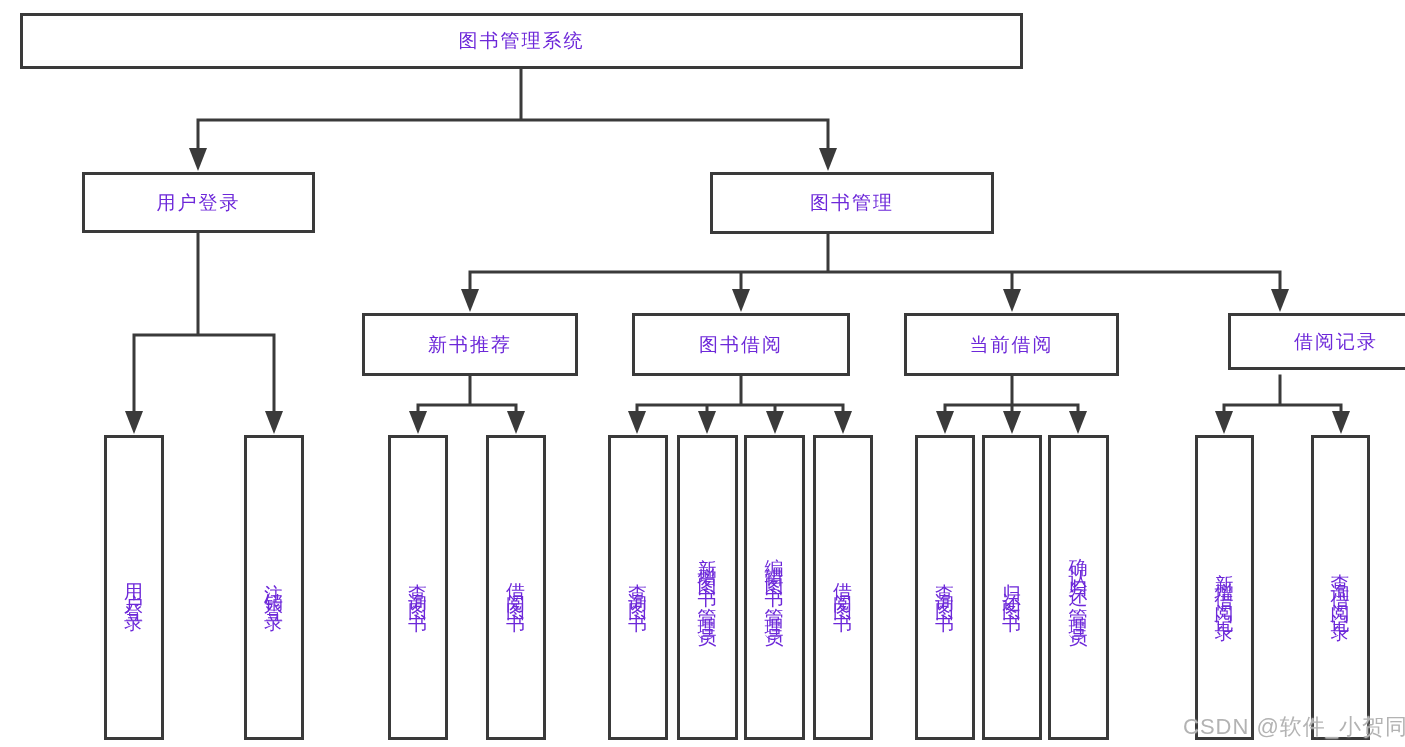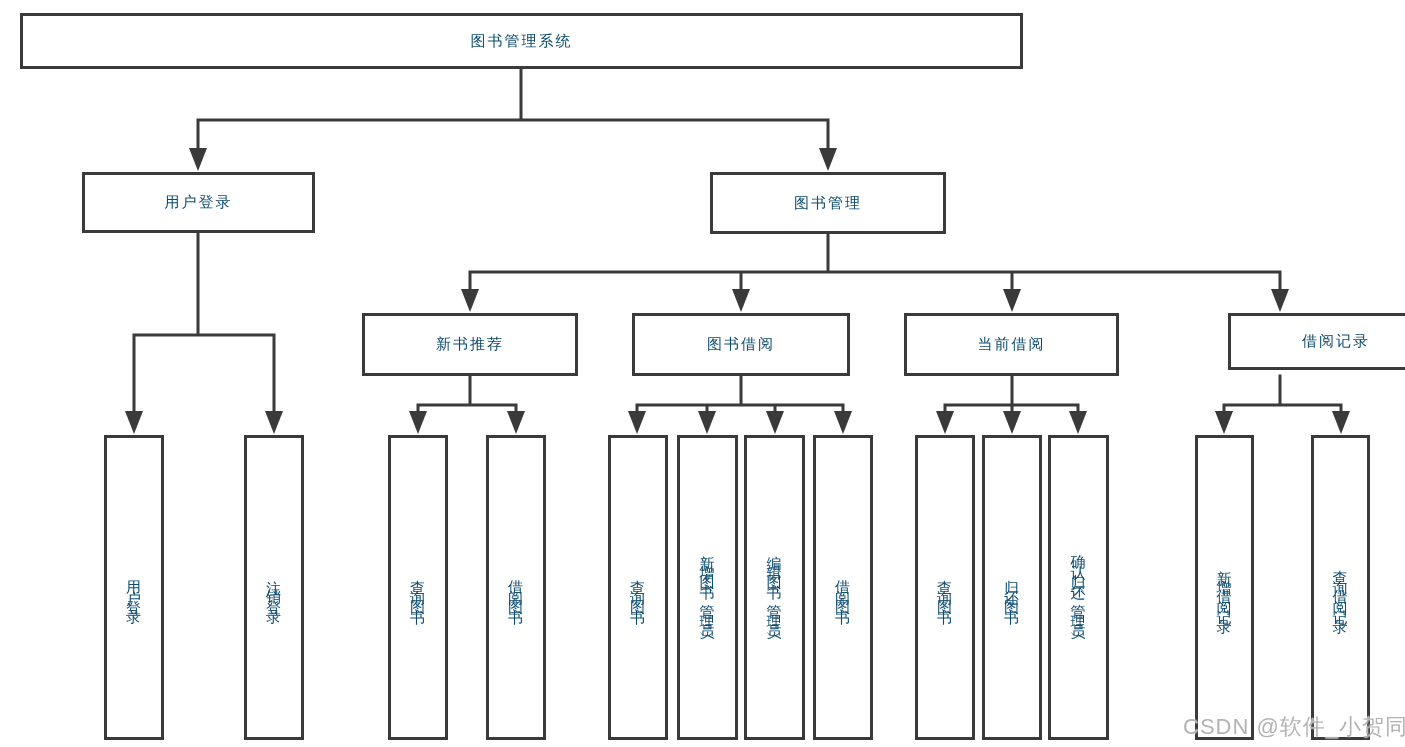--- a/index.html
+++ b/index.html
@@ -18,36 +18,36 @@
     position:absolute;
     box-sizing:border-box;
     background:#ffffff;
     border:3px solid #3a3a3a;
     display:flex;
     align-items:center;
     justify-content:center;
     z-index:2;
   }
   .lbl{
-    color:#0c4a6e;
-    font-size:15px;
+    color:#6d28d9;
+    font-size:19px;
     letter-spacing:2px;
     white-space:nowrap;
   }
   .leaf .lbl{
     writing-mode:vertical-rl;
     text-orientation:mixed;
     letter-spacing:10px;
     white-space:normal;
     line-height:1;
   }
   
   #b-root          {left:20px;  top:13px;  width:1003px; height:56px;}
   #b-user-login    {left:82px;  top:172px; width:233px;  height:61px;}
-  #b-book-mgmt     {left:710px; top:172px; width:236px;  height:62px;}
+  #b-book-mgmt     {left:710px; top:172px; width:284px;  height:62px;}
   #b-new-book-rec  {left:362px; top:313px; width:216px;  height:63px;}
   #b-book-borrow   {left:632px; top:313px; width:218px;  height:63px;}
   #b-cur-borrow    {left:904px; top:313px; width:215px;  height:63px;}
   #b-borrow-rec    {left:1228px;top:313px; width:216px;  height:57px;}
   .leaf{top:435px;height:305px;width:60px;}
   #b-leaf-user-login {left:104px;}
   #b-leaf-logout     {left:244px;}
   #b-leaf-nb-query   {left:388px;}
   #b-leaf-nb-borrow  {left:486px;}
   #b-leaf-bb-query   {left:608px;}

